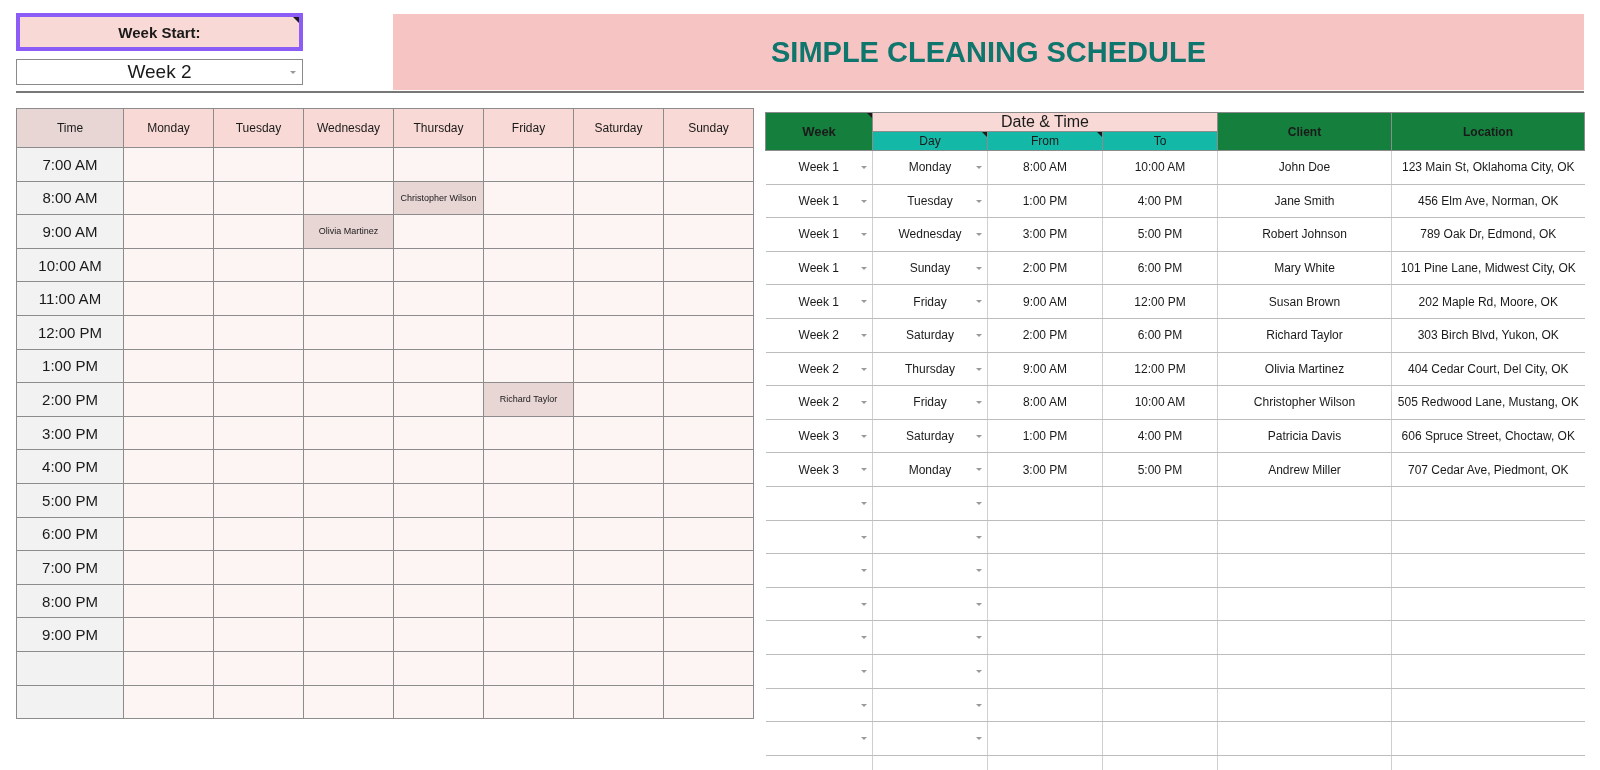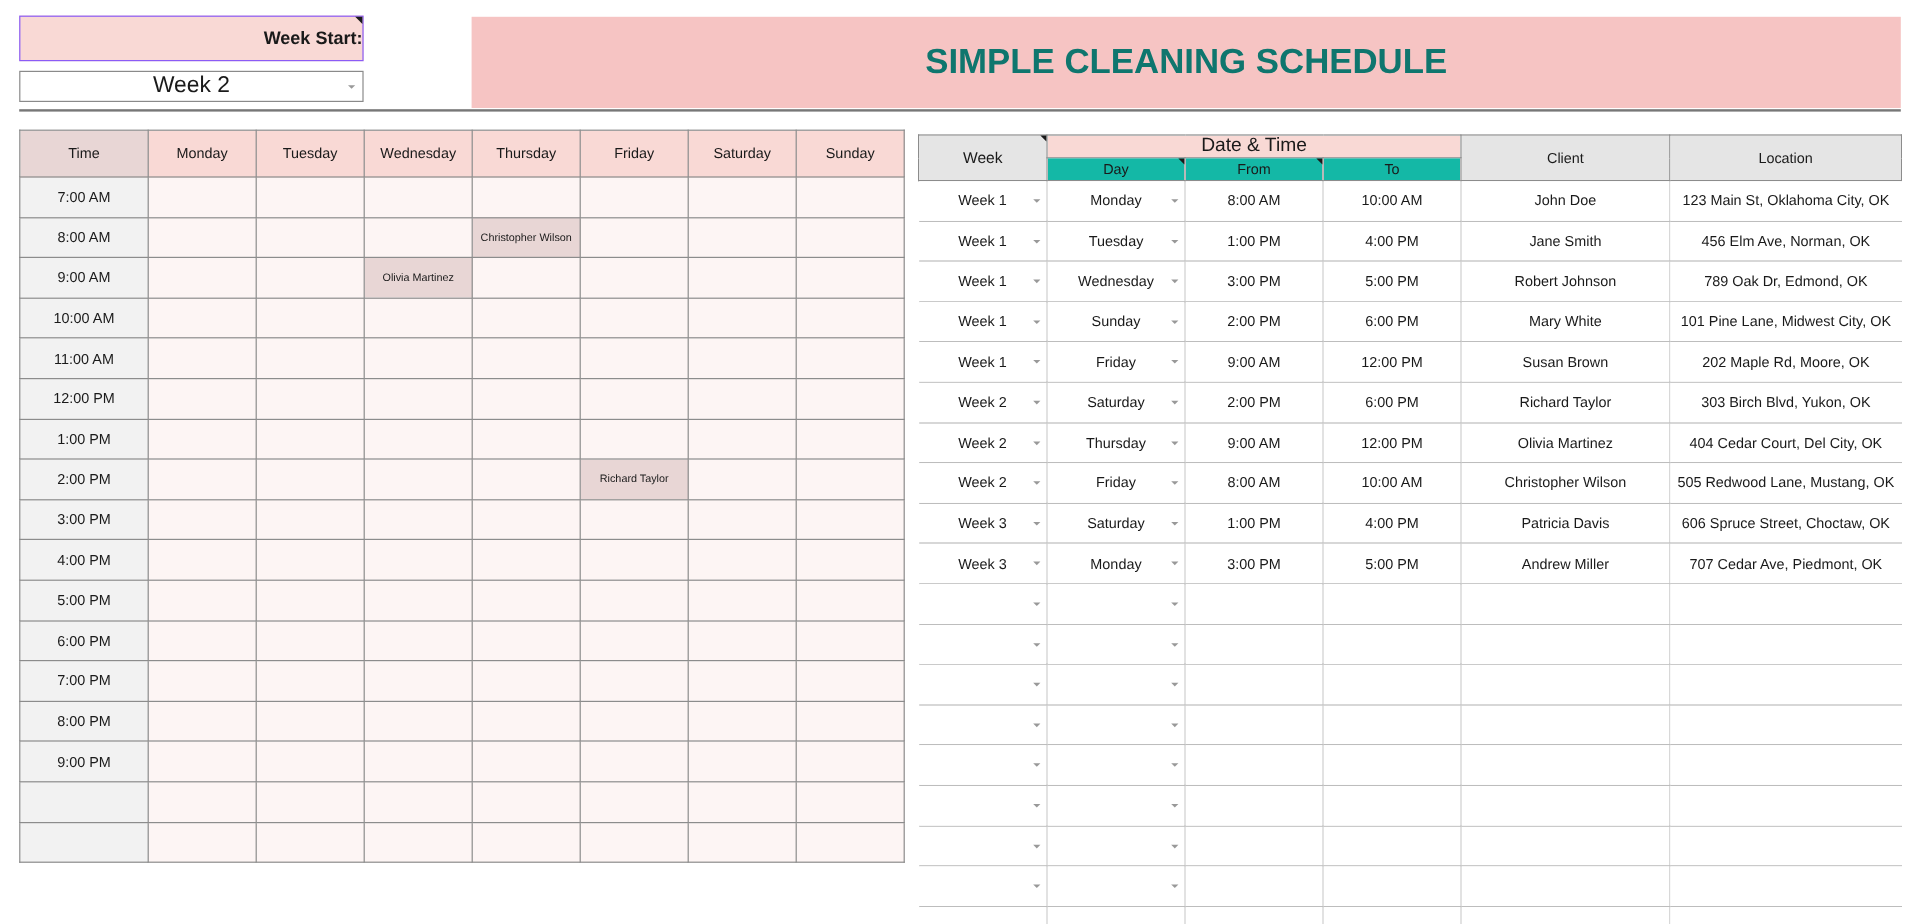--- a/index.html
+++ b/index.html
@@ -2,22 +2,22 @@
 <html><head>
 <meta charset="utf-8">
 <style>
   * { box-sizing: border-box; margin: 0; padding: 0; }
   html, body { width: 1600px; height: 770px; overflow: hidden; background: #ffffff; }
   body { font-family: "Liberation Sans", "DejaVu Sans", sans-serif; color: #1a1a1a; position: relative; }
 
   
   .week-start-label {
     position: absolute; left: 16px; top: 13px; width: 287px; height: 38px;
-    background: #f9d9d5; border: 1px solid #8b5cf6;
-    display: flex; align-items: center; justify-content: flex-end;
+    background: #f9d9d5; border: 4px solid #8b5cf6;
+    display: flex; align-items: center; justify-content: center;
     font-weight: bold; font-size: 15px;
   }
   .corner-mark { position: absolute; right: 0; top: 0; width: 0; height: 0;
     border-top: 6px solid #1a1a1a; border-left: 6px solid transparent; }
   .week-select {
     position: absolute; left: 16px; top: 59px; width: 287px; height: 26px;
     background: #fff; border: 1px solid #8a8a8a;
     display: flex; align-items: center; justify-content: center;
     font-size: 19px;
   }
@@ -29,27 +29,27 @@
     font-weight: bold; font-size: 29px; color: #0f766e;
   }
   .divider { position: absolute; left: 16px; top: 91px; width: 1568px; height: 2px; background: #777; }
 
   
   .cal { position: absolute; left: 16px; top: 108px; border-collapse: collapse; table-layout: fixed; }
   .cal td, .cal th { border: 1px solid #8c8c8c; text-align: center; vertical-align: middle; }
   .cal th { height: 39px; background: #f9d9d5; font-weight: normal; font-size: 12px; }
   .cal th.time-h { background: #e8d6d5; }
   .cal td { height: 33.6px; font-size: 10px; background: #fdf5f4; }
-  .cal td.time { background: #f2f2f2; font-size: 12px; }
+  .cal td.time { background: #f2f2f2; font-size: 15px; }
   .cal td.booked { background: #e8d6d5; font-size: 9px; }
 
   
   .bk { position: absolute; left: 765px; top: 112px; border-collapse: collapse; table-layout: fixed; }
   .bk th { border: 1px solid #8c8c8c; font-weight: normal; text-align: center; position: relative; }
-  .bk th.main { background: #e5e5e5; font-size: 13px; }
+  .bk th.main { background: #15803d; font-size: 13px; font-weight: bold; }
   .bk th.big { font-size: 12px; }
   .bk th.group { background: #f9d9d5; font-size: 16px; height: 19px; }
   .bk th.sub { background: #14b8a6; font-size: 12px; height: 19px; }
   .bk td { height: 33.6px; border-bottom: 1px solid #bdbdbd; border-left: 1px solid #cfcfcf; border-right: 1px solid #cfcfcf; text-align: center; font-size: 12px; position: relative; background: #fff; }
   .bk td:first-child { border-left: none; }
   .bk td:last-child { border-right: none; }
   .bk td .dd { position: absolute; right: 5px; top: 15px; width: 0; height: 0;
     border-left: 3px solid transparent; border-right: 3px solid transparent; border-top: 3px solid #999; }
   .bk th .cm { position: absolute; right: 0; top: 0; width: 0; height: 0;
     border-top: 5px solid #1a1a1a; border-left: 5px solid transparent; }

